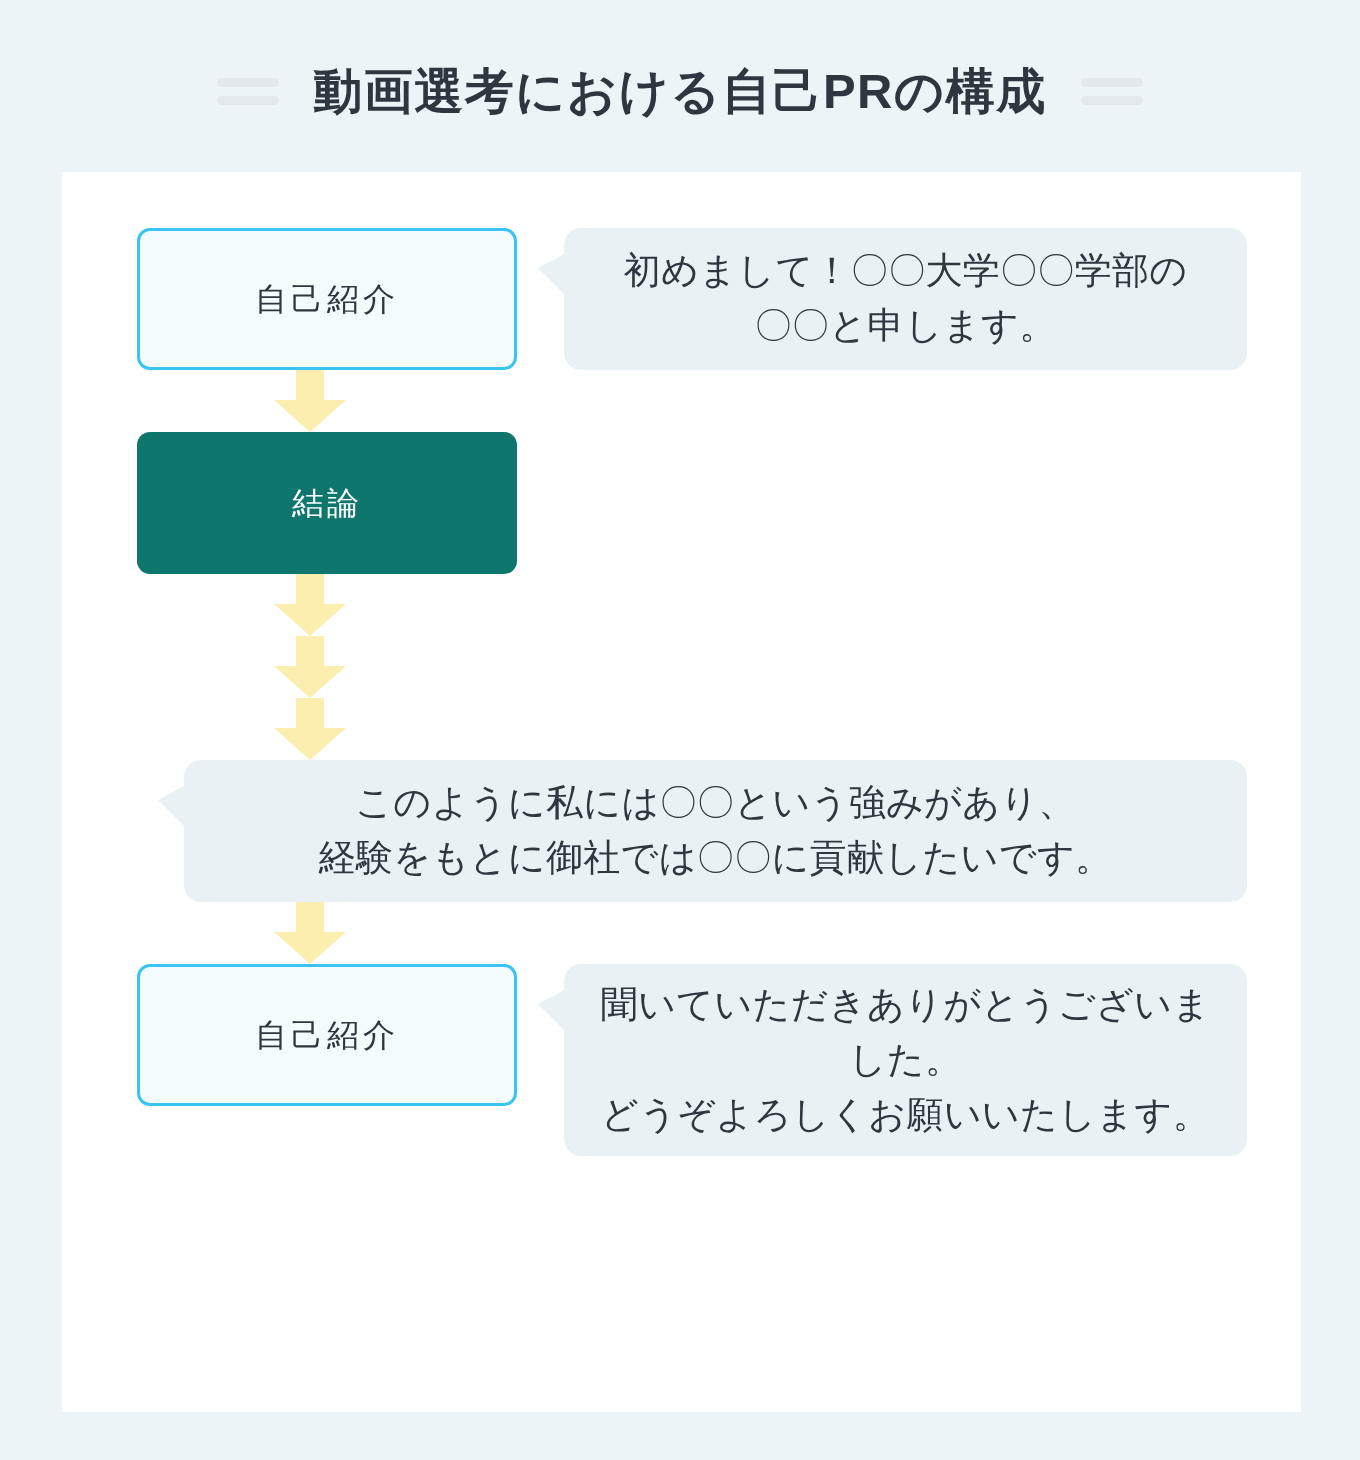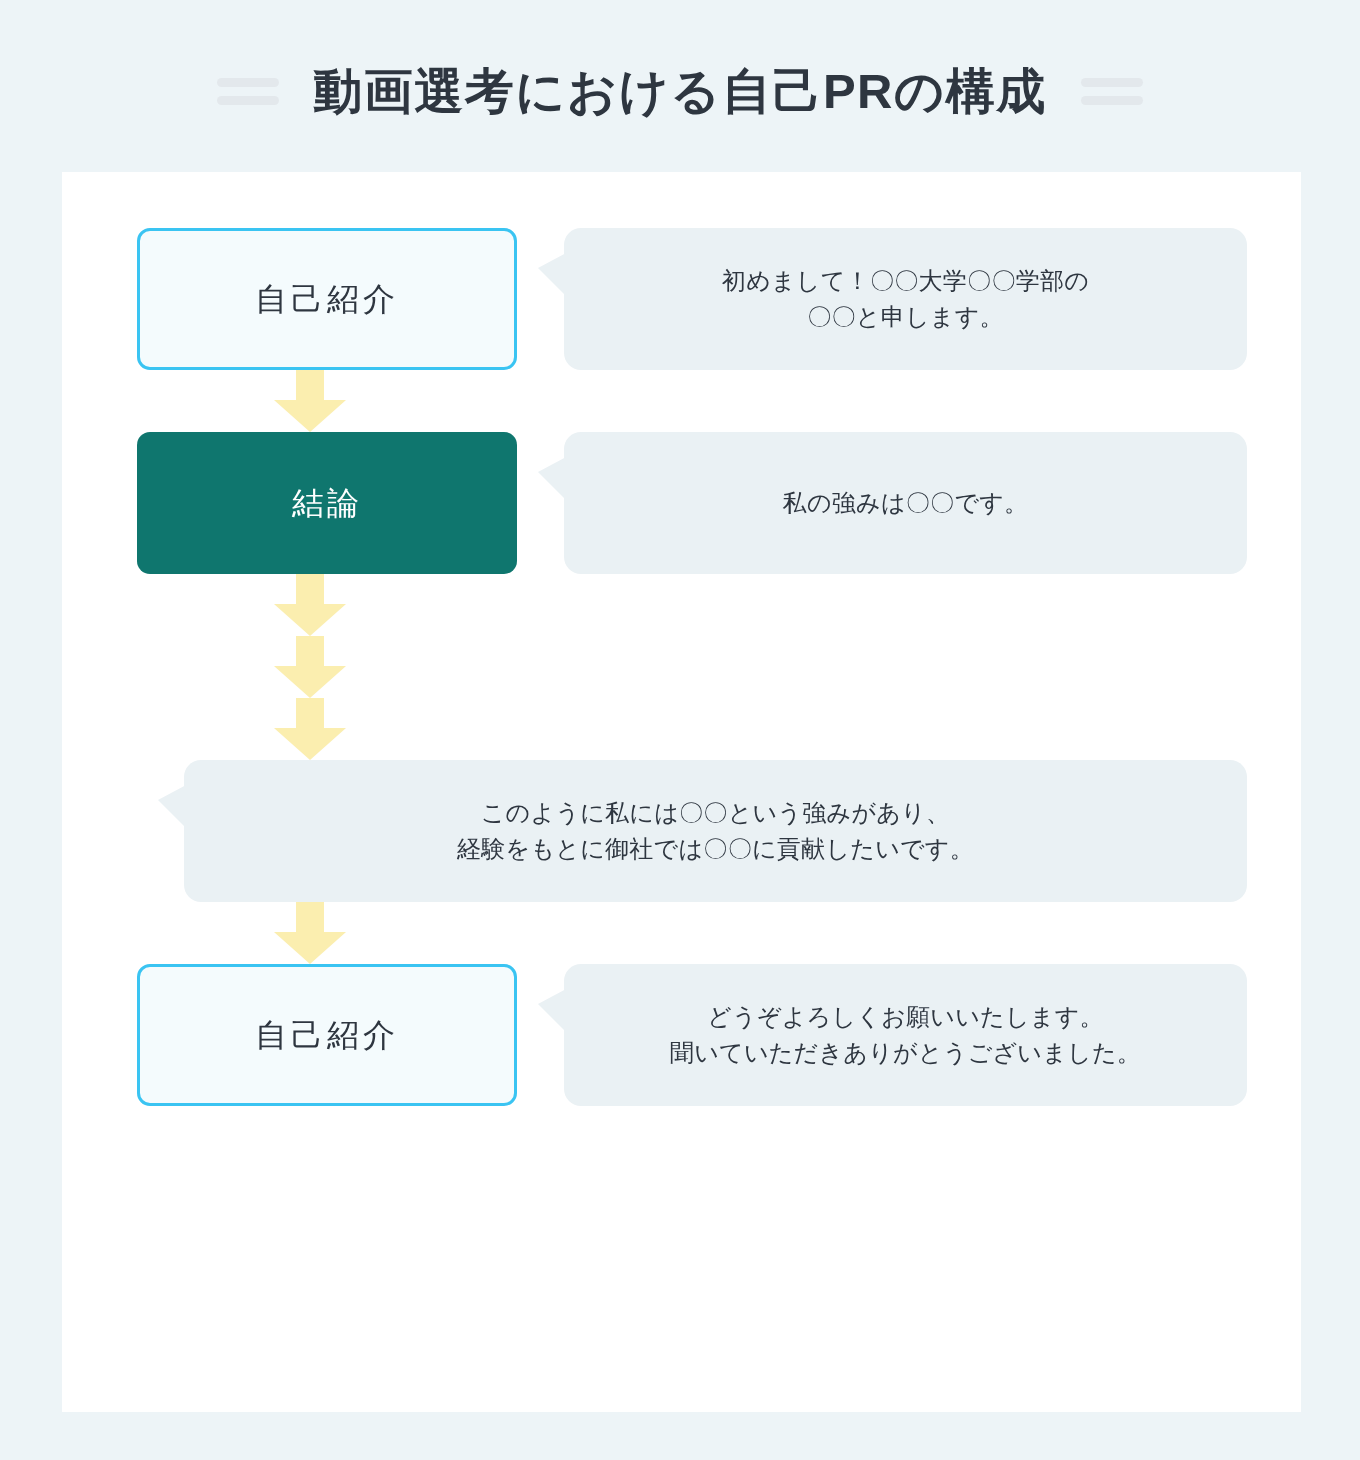--- a/index.html
+++ b/index.html
@@ -142,21 +142,21 @@
     background: #eaf1f4;
     border-radius: 17px;
     min-height: 142px;
     display: flex;
     align-items: center;
     justify-content: center;
     padding: 14px 30px;
   }
 
   .bubble-text {
-    font-size: 24px;
+    font-size: 37px;
     line-height: 1.48;
     text-align: center;
     color: #2e3640;
     letter-spacing: 0.3px;
   }
 
   
   .bubble-tail {
     position: absolute;
     left: -26px;
@@ -210,32 +210,20 @@
         <div class="gap">
           <div class="arrow">
             <svg viewBox="0 0 72 62" xmlns="http://www.w3.org/2000/svg" aria-hidden="true">
               <polygon points="22,0 50,0 50,30 72,30 36,62 0,30 22,30" fill="#fbeeaf"></polygon>
             </svg>
           </div>
         </div>
         <div class="row">
           <div class="step filled">
             <span class="step-label">結論</span>
-          </div>
-          <div class="bubble-wrap">
-            <div class="bubble">
-              <div class="bubble-tail">
-                <svg viewBox="0 0 30 46" xmlns="http://www.w3.org/2000/svg" aria-hidden="true">
-                  <polygon points="0,16 30,0 30,46" fill="#eaf1f4"></polygon>
-                </svg>
-              </div>
-              <div class="bubble-text">
-                <div>私の強みは〇〇です。</div>
-              </div>
-            </div>
           </div>
         </div>
         <div class="gap">
           <div class="arrow">
             <svg viewBox="0 0 72 62" xmlns="http://www.w3.org/2000/svg" aria-hidden="true">
               <polygon points="22,0 50,0 50,30 72,30 36,62 0,30 22,30" fill="#fbeeaf"></polygon>
             </svg>
           </div>
         </div>
         <div class="gap">
@@ -279,22 +267,22 @@
             <span class="step-label">自己紹介</span>
           </div>
           <div class="bubble-wrap">
             <div class="bubble">
               <div class="bubble-tail">
                 <svg viewBox="0 0 30 46" xmlns="http://www.w3.org/2000/svg" aria-hidden="true">
                   <polygon points="0,16 30,0 30,46" fill="#eaf1f4"></polygon>
                 </svg>
               </div>
               <div class="bubble-text">
+                <div>聞いていただきありがとうございました。</div>
                 <div>どうぞよろしくお願いいたします。</div>
-                <div>聞いていただきありがとうございました。</div>
               </div>
             </div>
           </div>
         </div>
       </div>
   </div>
 
 </div>
 
 </body></html>

